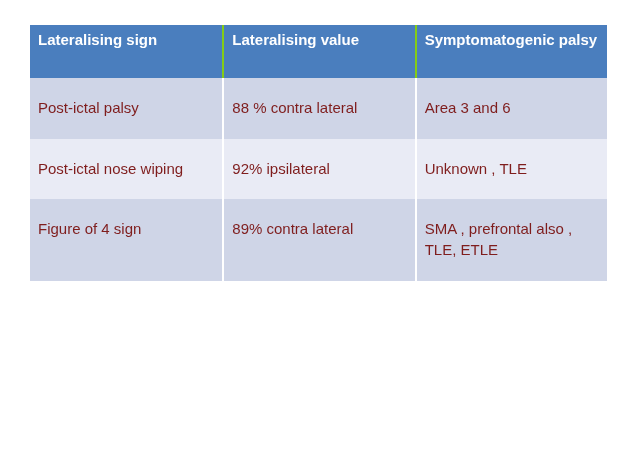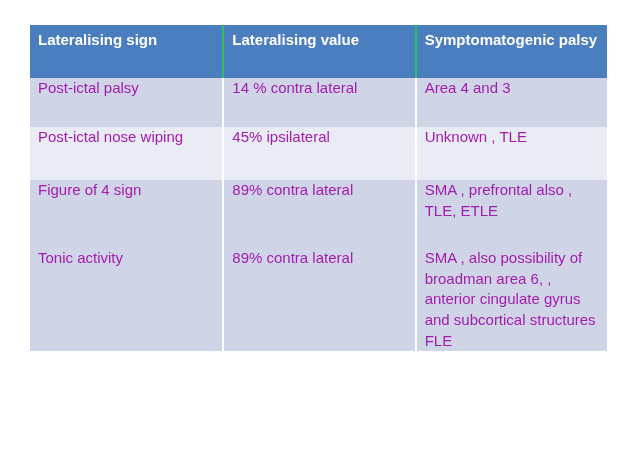--- a/index.html
+++ b/index.html
@@ -32,29 +32,29 @@
     font-weight: bold;
     font-size: 15px;
     line-height: 1.35;
     text-align: left;
     vertical-align: top;
     padding: 5px 8px;
     height: 53px;
     box-sizing: border-box;
   }
   table.sign-table th + th {
-    border-left: 2px solid #22c55e;
+    border-left: 2px solid #84cc16;
   }
   table.sign-table td {
     font-size: 15px;
     line-height: 1.38;
-    color: #a21caf;
+    color: #7f1d1d;
     text-align: left;
     vertical-align: top;
-    padding: 0 8px;
+    padding: 20px 8px;
     box-sizing: border-box;
   }
   table.sign-table td + td {
     border-left: 2px solid #ffffff;
   }
   tr.band-dark td  { background: #cfd5e7; }
   tr.band-light td { background: #e9ebf5; }
   tr.r1 td { height: 49px; }
   tr.r2 td { height: 53px; }
   tr.r3 td { height: 68px; }
@@ -74,33 +74,28 @@
     <thead>
       <tr>
         <th>Lateralising sign</th>
         <th>Lateralising value</th>
         <th>Symptomatogenic palsy</th>
       </tr>
     </thead>
     <tbody>
       <tr class="band-dark r1">
         <td>Post-ictal palsy</td>
-        <td>14 % contra lateral</td>
-        <td>Area 4 and 3</td>
+        <td>88 % contra lateral</td>
+        <td>Area 3 and 6</td>
       </tr>
       <tr class="band-light r2">
         <td>Post-ictal nose wiping</td>
-        <td>45% ipsilateral</td>
+        <td>92% ipsilateral</td>
         <td>Unknown , TLE</td>
       </tr>
       <tr class="band-dark r3">
         <td>Figure of 4 sign</td>
         <td>89% contra lateral</td>
         <td>SMA , prefrontal also , TLE, ETLE</td>
       </tr>
-      <tr class="band-dark r5">
-        <td>Tonic activity</td>
-        <td>89% contra lateral</td>
-        <td>SMA , also possibility of broadman area 6, , anterior cingulate gyrus and subcortical structures FLE</td>
-      </tr>
     </tbody>
   </table>
 </div>
 
 </body></html>

